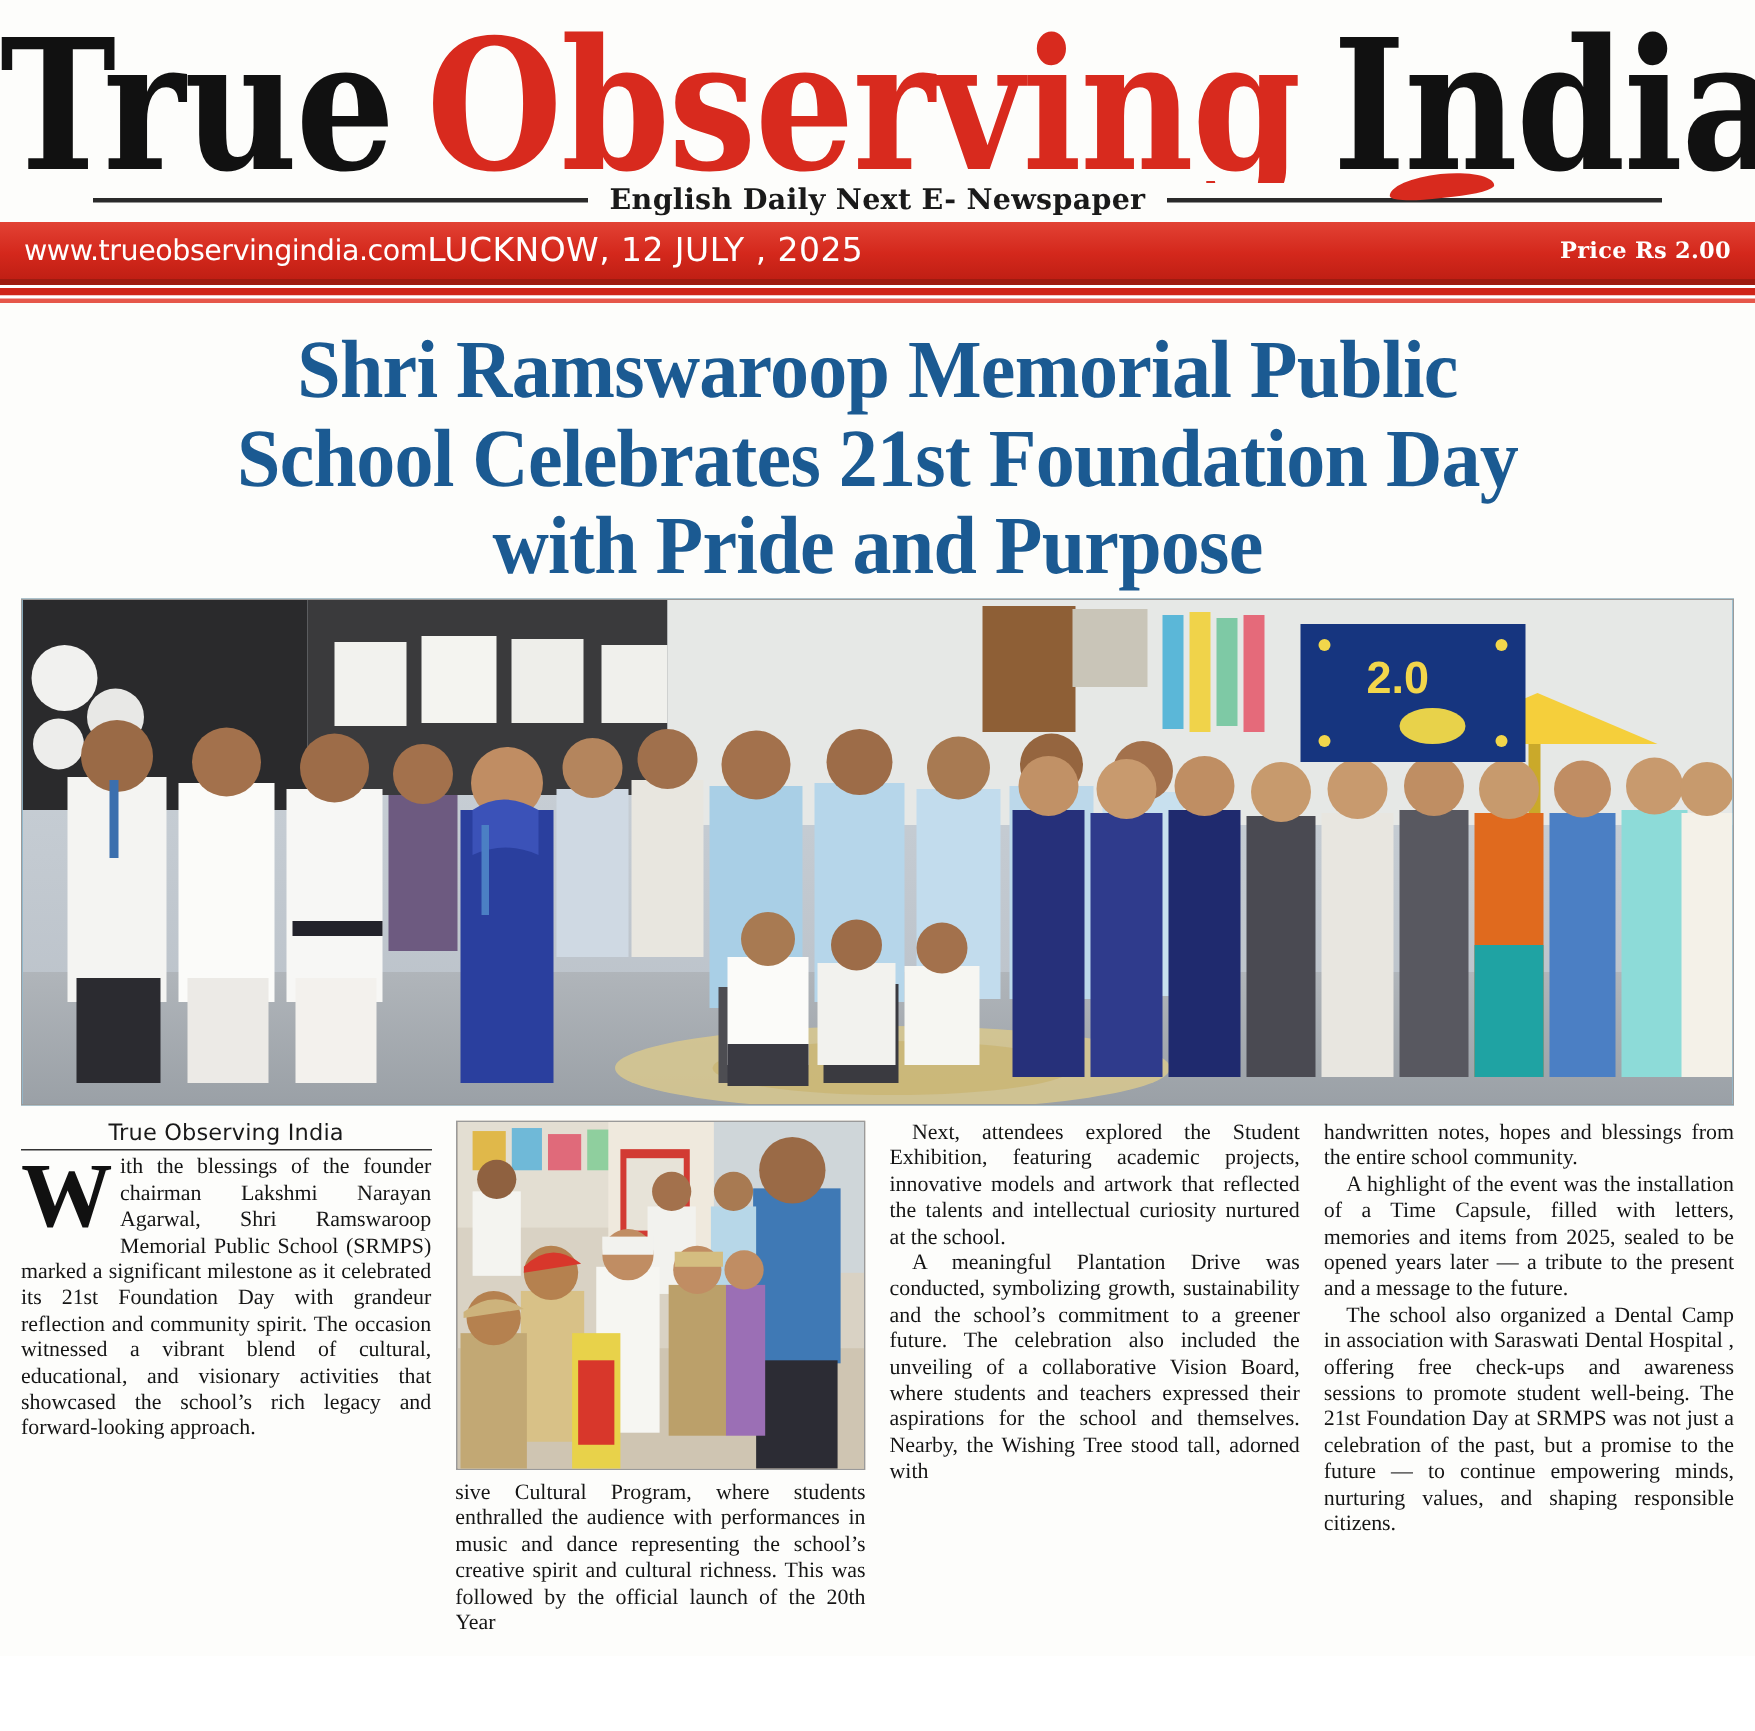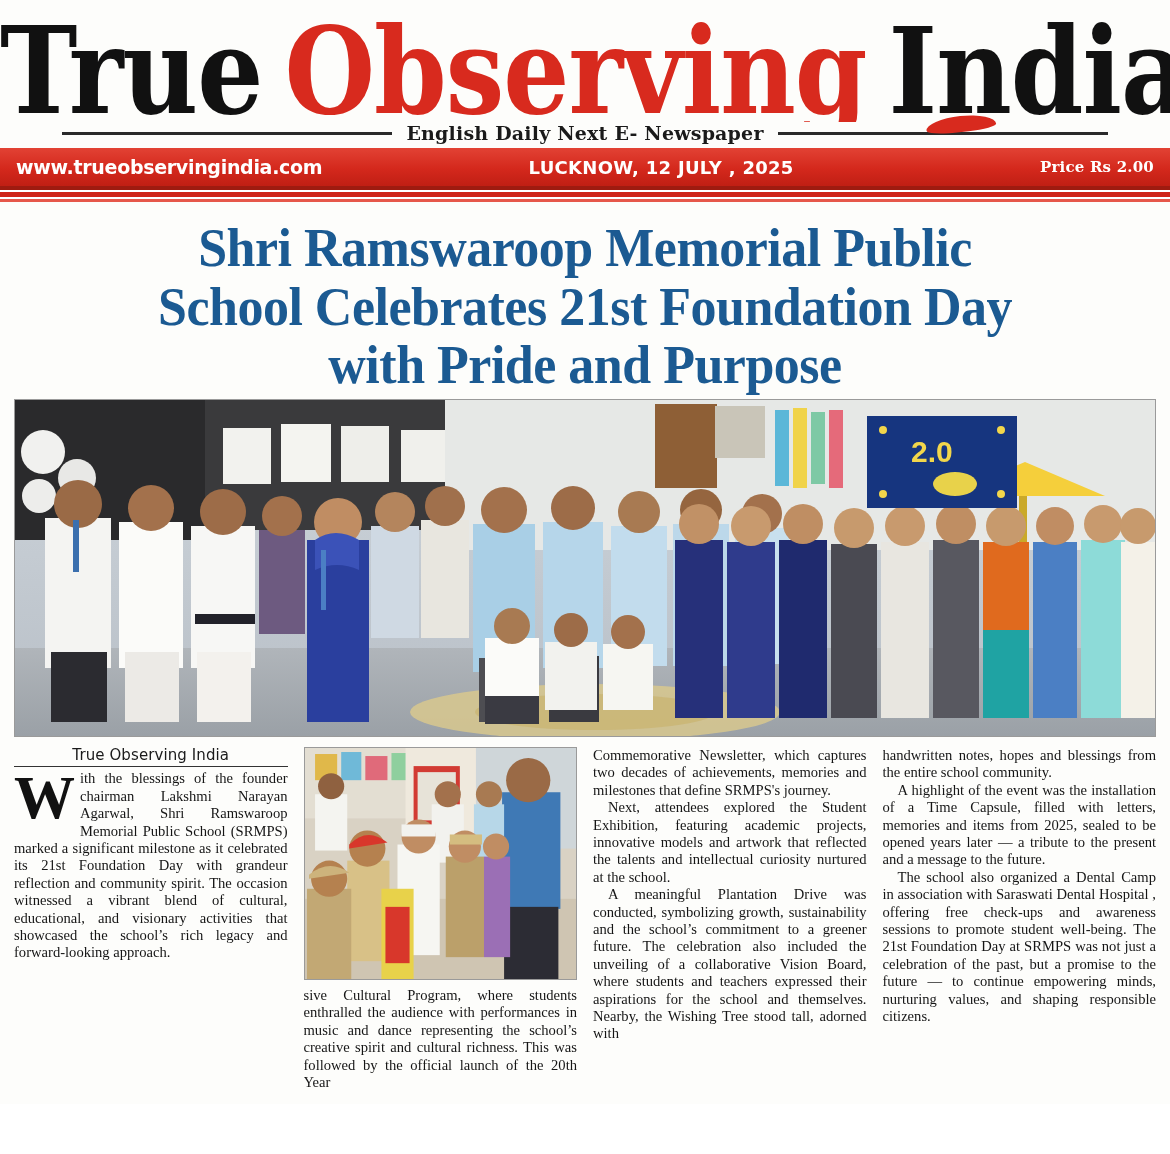--- a/index.html
+++ b/index.html
@@ -88,31 +88,31 @@
     position: relative;
     height: 38px;
     background: linear-gradient(180deg, #E24234 0%, #D4281C 55%, #C01F14 100%);
     display: flex;
     align-items: center;
     padding: 0 16px;
     color: #ffffff;
   }
   .banner-left {
     font-family: "DejaVu Sans", "Liberation Sans", sans-serif;
-    font-weight: 700;
+    font-weight: 400;
     font-size: 19px;
     letter-spacing: -0.3px;
     flex: 0 0 auto;
   }
   .banner-center {
     flex: 1 1 auto;
-    text-align: center;
+    text-align: left;
     font-family: "DejaVu Sans", "Liberation Sans", sans-serif;
-    font-weight: 700;
-    font-size: 18px;
+    font-weight: 400;
+    font-size: 22px;
     letter-spacing: 0.3px;
     padding-right: 40px;
   }
   .banner-right {
     flex: 0 0 auto;
     font-family: "DejaVu Serif", "Liberation Serif", serif;
     font-weight: 700;
     font-size: 15px;
     letter-spacing: 0.2px;
   }
@@ -460,21 +460,20 @@
             </g>
 
             <rect x="178" y="108" width="26" height="100" fill="#9b6fb5"></rect>
             <circle cx="190" cy="98" r="13" fill="#c08d63"></circle>
           </svg>
         </div>
         <p class="noind">sive Cultural Program, where students enthralled the audience with performances in music and dance representing the school’s creative spirit and cultural richness. This was followed by the official launch of the 20th Year</p>
       </div>
 
       <div class="col">
-        <p class="noind">Commemorative Newsletter, which captures two decades of achievements, memories and milestones that define SRMPS's journey.</p>
         <p>Next, attendees explored the Student Exhibition, featuring academic projects, innovative models and artwork that reflected the talents and intellectual curiosity nurtured at the school.</p>
         <p>A meaningful Plantation Drive was conducted, symbolizing growth, sustainability and the school’s commitment to a greener future. The celebration also included the unveiling of a collaborative Vision Board, where students and teachers expressed their aspirations for the school and themselves. Nearby, the Wishing Tree stood tall, adorned with</p>
       </div>
 
       <div class="col">
         <p class="noind">handwritten notes, hopes and blessings from the entire school community.</p>
         <p>A highlight of the event was the installation of a Time Capsule, filled with letters, memories and items from 2025, sealed to be opened years later — a tribute to the present and a message to the future.</p>
         <p>The school also organized a Dental Camp in association with Saraswati Dental Hospital , offering free check-ups and awareness sessions to promote student well-being. The 21st Foundation Day at SRMPS was not just a celebration of the past, but a promise to the future — to continue empowering minds, nurturing values, and shaping responsible citizens.</p>
       </div>
 

